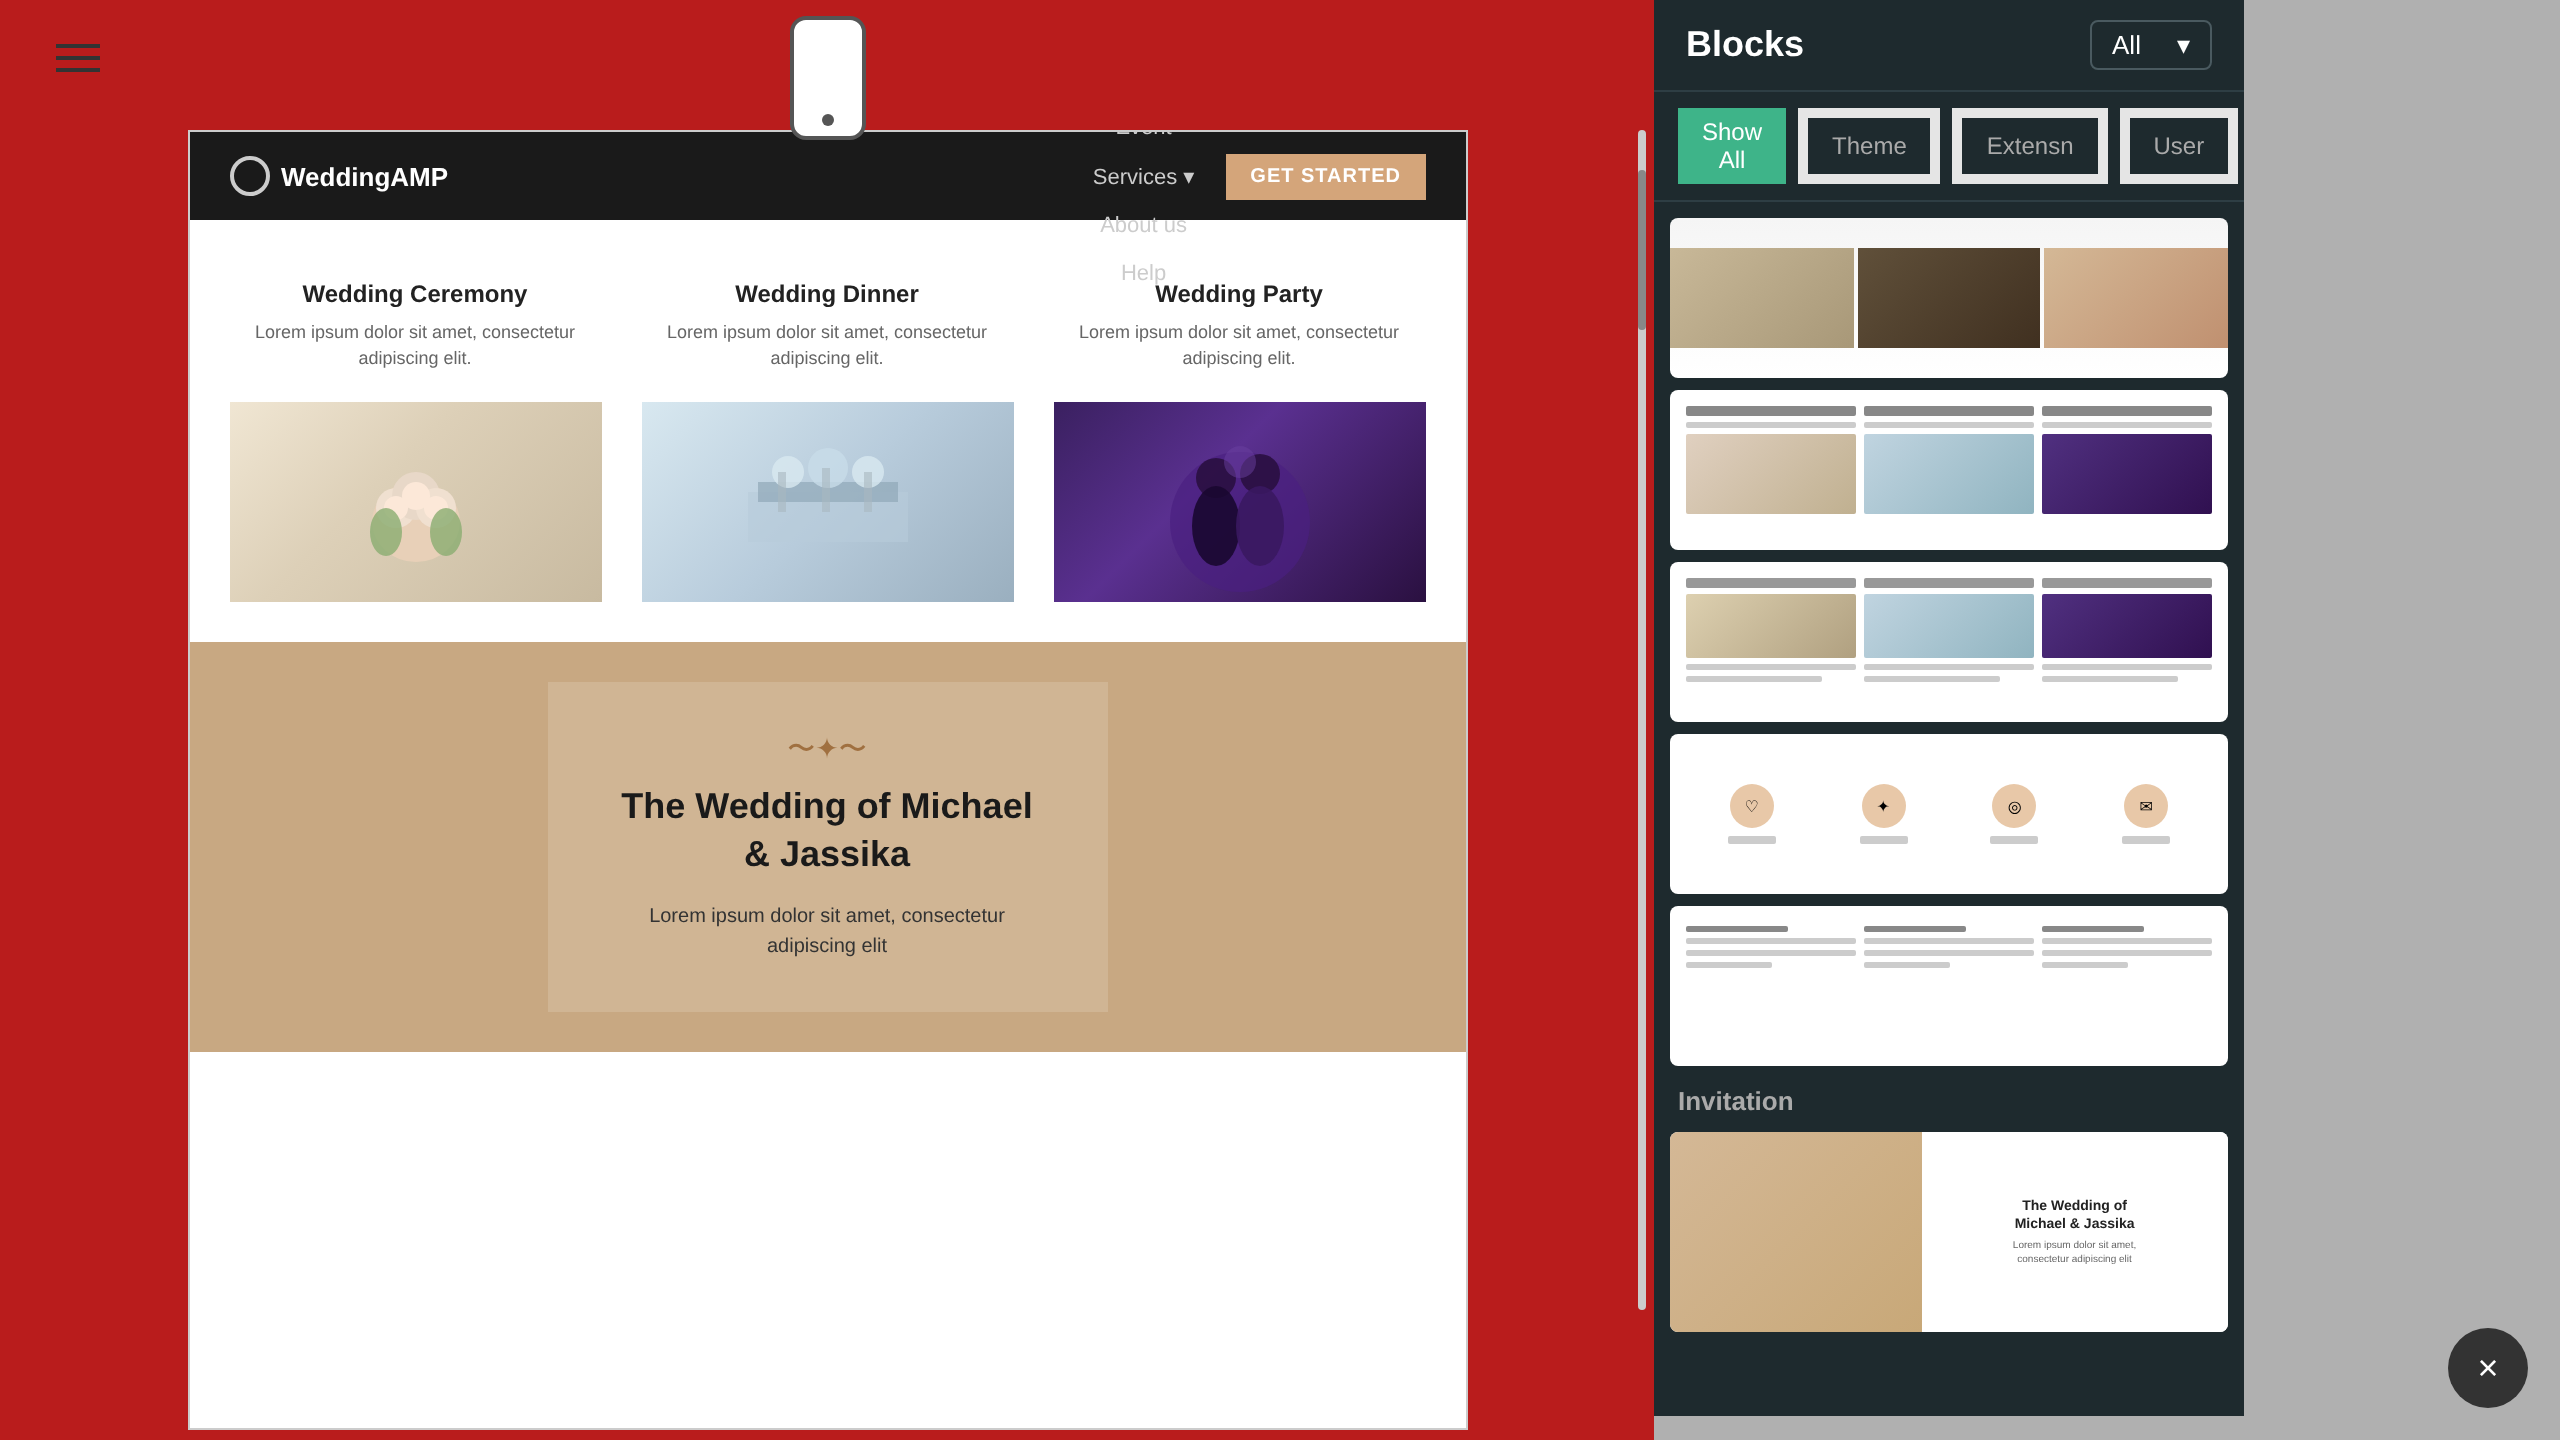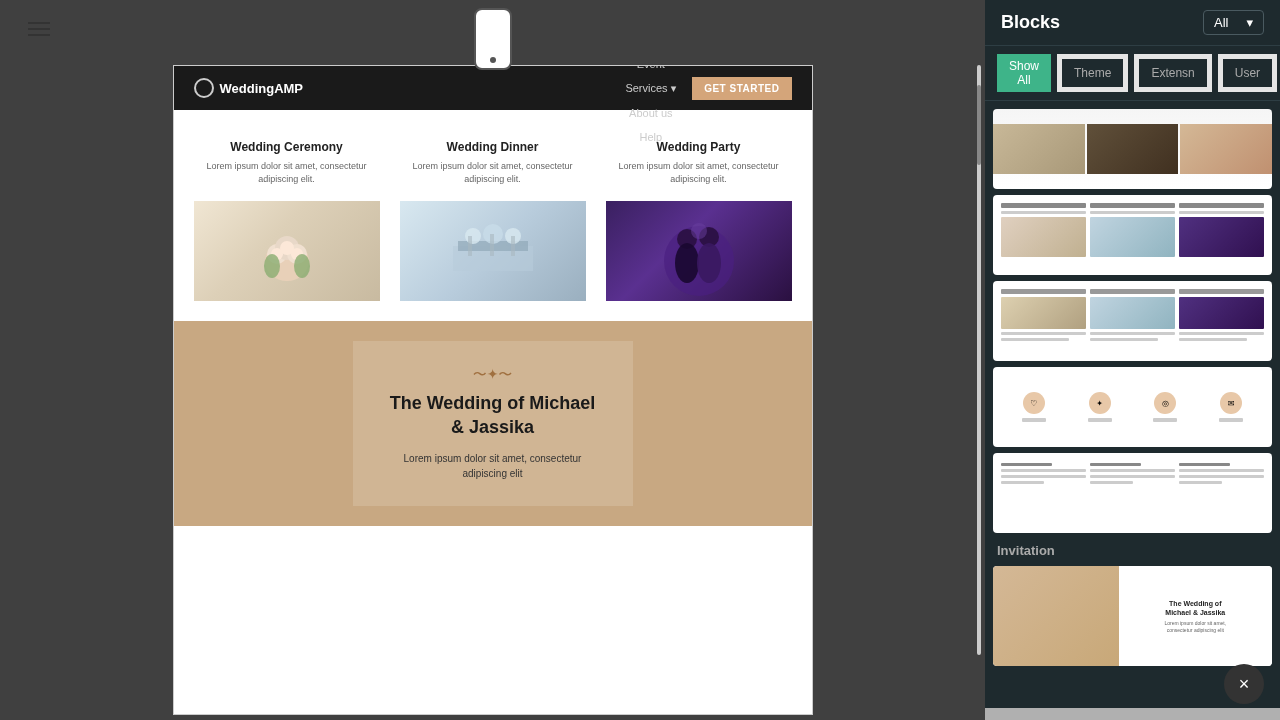--- a/index.html
+++ b/index.html
@@ -1,23 +1,23 @@
 <!DOCTYPE html>
 <html><head>
   <meta charset="utf-8">
   <style>
     * { box-sizing: border-box; margin: 0; padding: 0; }
     body { font-family: Arial, sans-serif; background: #b0b0b0; display: flex; width: 1280px; height: 720px; overflow: hidden; }
 
     
     .main-area {
-      width: 985px;
+      width: 827px;
       height: 720px;
       position: relative;
-      background: #404040;
+      background: #b91c1c;
       display: flex;
       flex-direction: column;
       align-items: center;
       justify-content: flex-start;
     }
 
     
     .mobile-frame {
       position: absolute;
       top: 8px;

